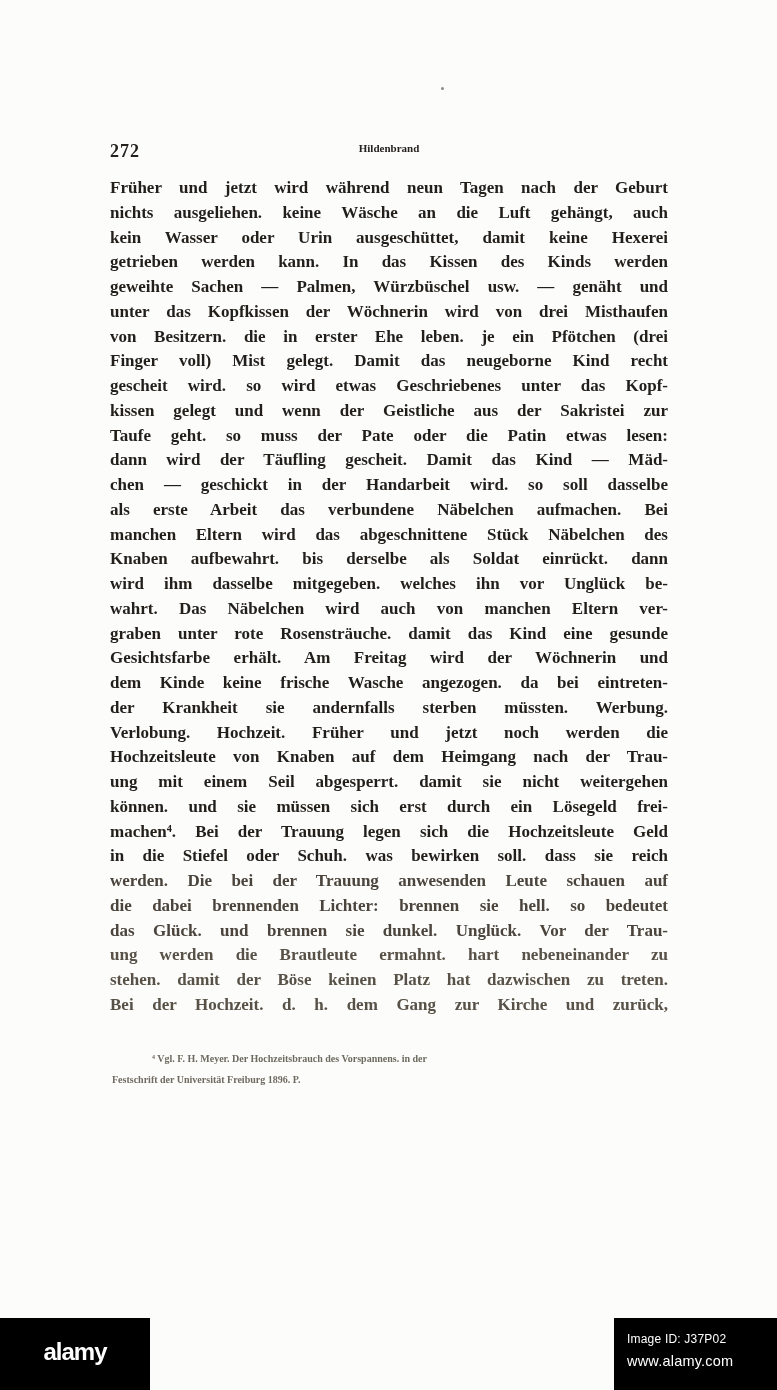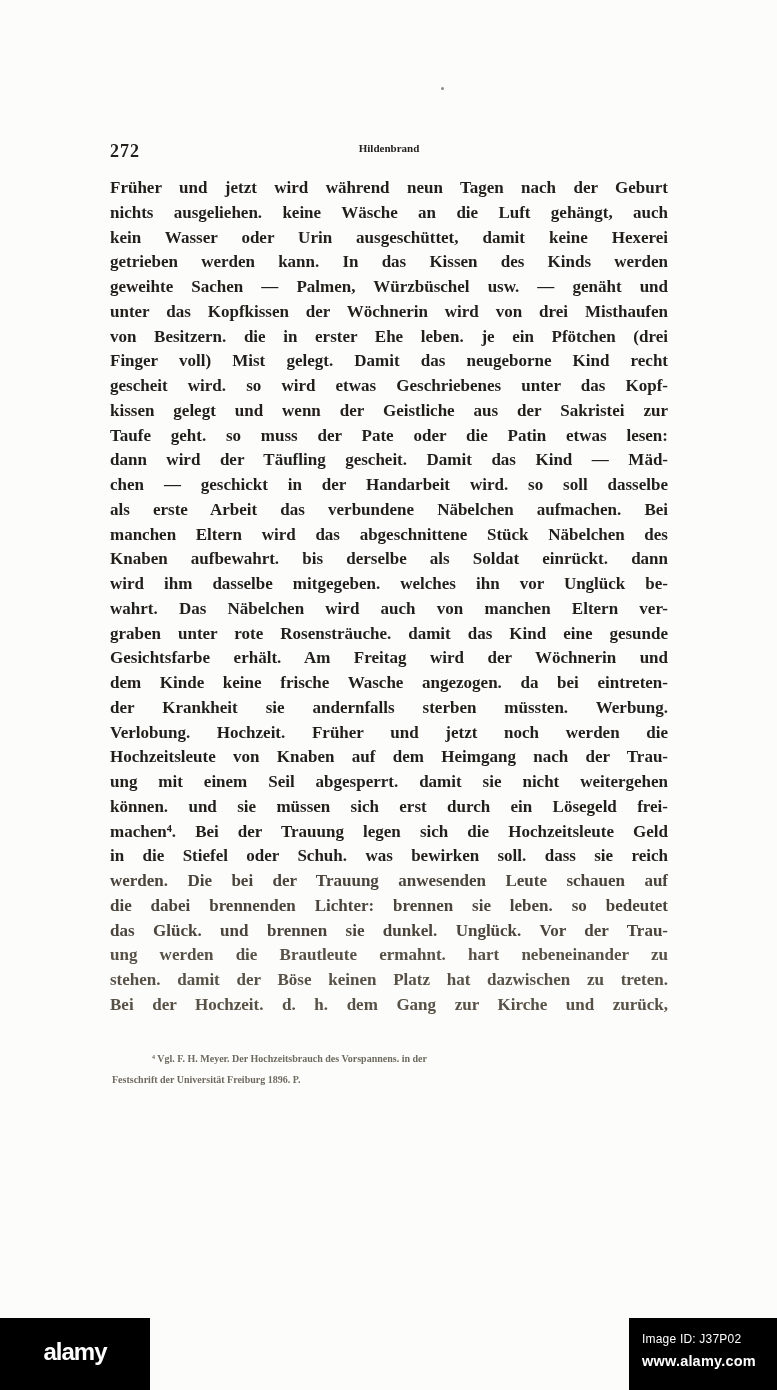--- a/index.html
+++ b/index.html
@@ -99,33 +99,33 @@
     font-family: "Liberation Sans", sans-serif;
     font-weight: 700;
     font-size: 24px;
     letter-spacing: -1px;
     color: #ffffff;
     line-height: 1;
     padding-bottom: 4px;
   }
   .bar-right {
     right: 0;
-    width: 148px;
+    width: 163px;
     padding: 14px 0 0 13px;
     font-family: "Liberation Sans", sans-serif;
   }
   .image-id {
     font-size: 12px;
     color: #ffffff;
     letter-spacing: 0.2px;
   }
   .alamy-url {
     margin-top: 7px;
     font-size: 14.5px;
-    font-weight: 700;
+    font-weight: 400;
     color: #ffffff;
     letter-spacing: 0.2px;
   }
 </style>
 </head>
 <body>
 
 <div class="photo">
 
   <div class="speck"></div>
@@ -159,21 +159,21 @@
       <div class="body-line">Gesichtsfarbe erhält. Am Freitag wird der Wöchnerin und</div>
       <div class="body-line">dem Kinde keine frische Wasche angezogen. da bei eintreten-</div>
       <div class="body-line">der Krankheit sie andernfalls sterben müssten. Werbung.</div>
       <div class="body-line">Verlobung. Hochzeit. Früher und jetzt noch werden die</div>
       <div class="body-line">Hochzeitsleute von Knaben auf dem Heimgang nach der Trau-</div>
       <div class="body-line">ung mit einem Seil abgesperrt. damit sie nicht weitergehen</div>
       <div class="body-line">können. und sie müssen sich erst durch ein Lösegeld frei-</div>
       <div class="body-line">machen⁴. Bei der Trauung legen sich die Hochzeitsleute Geld</div>
       <div class="body-line">in die Stiefel oder Schuh. was bewirken soll. dass sie reich</div>
       <div class="body-line">werden. Die bei der Trauung anwesenden Leute schauen auf</div>
-      <div class="body-line">die dabei brennenden Lichter: brennen sie leben. so bedeutet</div>
+      <div class="body-line">die dabei brennenden Lichter: brennen sie hell. so bedeutet</div>
       <div class="body-line">das Glück. und brennen sie dunkel. Unglück. Vor der Trau-</div>
       <div class="body-line">ung werden die Brautleute ermahnt. hart nebeneinander zu</div>
       <div class="body-line">stehen. damit der Böse keinen Platz hat dazwischen zu treten.</div>
       <div class="body-line">Bei der Hochzeit. d. h. dem Gang zur Kirche und zurück,</div>
     </div>
 
   <div class="footnote-block">
     <div class="fn-line first">⁴ Vgl. F. H. Meyer. Der Hochzeitsbrauch des Vorspannens. in der</div>
     <div class="fn-line">Festschrift der Universität Freiburg 1896. P.</div>
   </div>

